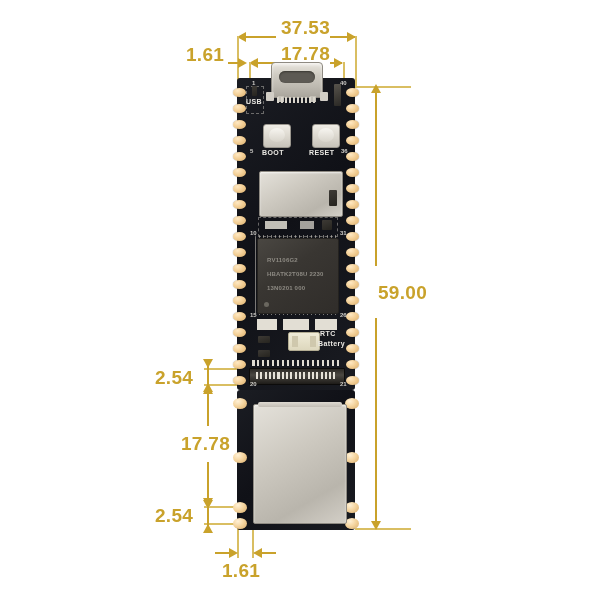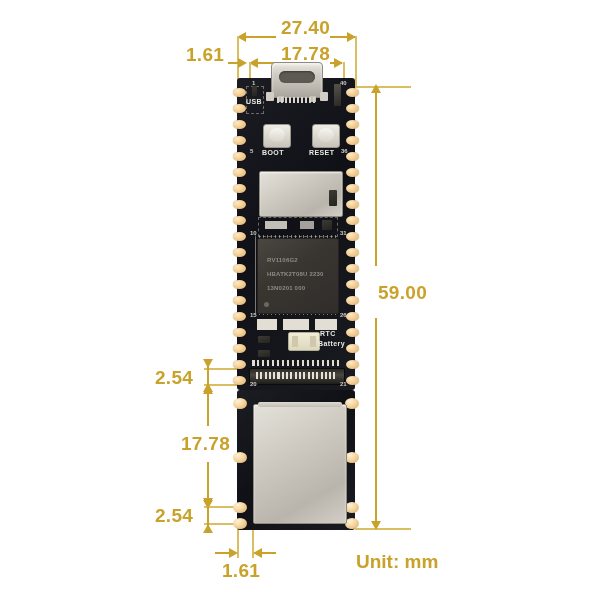--- a/index.html
+++ b/index.html
@@ -98,21 +98,21 @@
   .ic{position:absolute;background:linear-gradient(160deg,#3d3a35,#26241f);border-radius:1px;}
   .whitemark{position:absolute;background:#e2ded4;}
 
   .unit{position:absolute;left:356px;top:551px;color:#c9a22b;font-size:19px;font-weight:700;}
 </style>
 </head>
 <body>
 
 <div id="stage">
 
-  <div class="dimtext" style="left:281px;top:18px;">27.40</div>
+  <div class="dimtext" style="left:281px;top:18px;">37.53</div>
   <div class="hline" style="left:240px;top:36px;width:36px;"></div>
   <div class="hline" style="left:330px;top:36px;width:25px;"></div>
   <div class="arr left" style="left:237px;top:32px;"></div>
   <div class="arr right" style="left:347px;top:32px;"></div>
   <div class="ext" style="left:237px;top:36px;height:50px;"></div>
   <div class="ext" style="left:355px;top:36px;height:50px;"></div>
 
   <div class="dimtext" style="left:186px;top:45px;">1.61</div>
   <div class="hline" style="left:228px;top:62px;width:12px;"></div>
   <div class="arr right" style="left:238px;top:58px;"></div>
@@ -154,21 +154,20 @@
   <div class="dimtext" style="left:155px;top:506px;">2.54</div>
 
   <div class="ext" style="left:237px;top:520px;height:38px;"></div>
   <div class="ext" style="left:252px;top:520px;height:38px;"></div>
   <div class="hline" style="left:215px;top:552px;width:14px;"></div>
   <div class="hline" style="left:262px;top:552px;width:14px;"></div>
   <div class="arr right" style="left:229px;top:548px;"></div>
   <div class="arr left" style="left:253px;top:548px;"></div>
   <div class="dimtext" style="left:222px;top:561px;">1.61</div>
 
-  <div class="unit">Unit: mm</div>
 
   <div class="pcb top">
     <div class="pad l" style="top:10px;"></div>
     <div class="pad l" style="top:26px;"></div>
     <div class="pad l" style="top:42px;"></div>
     <div class="pad l" style="top:58px;"></div>
     <div class="pad l" style="top:74px;"></div>
     <div class="pad l" style="top:90px;"></div>
     <div class="pad l" style="top:106px;"></div>
     <div class="pad l" style="top:122px;"></div>

